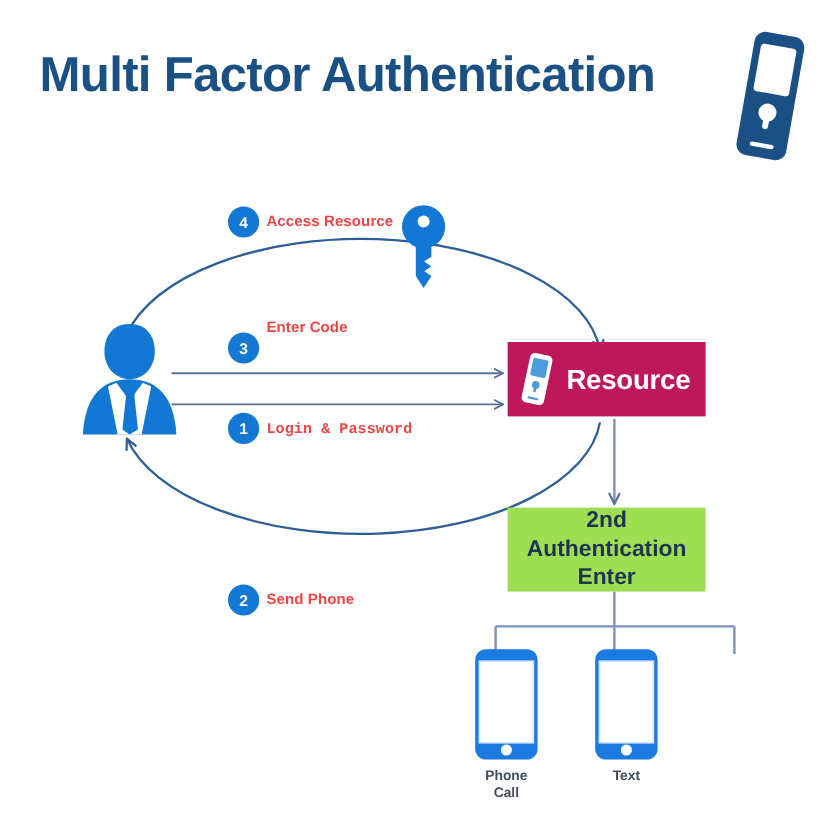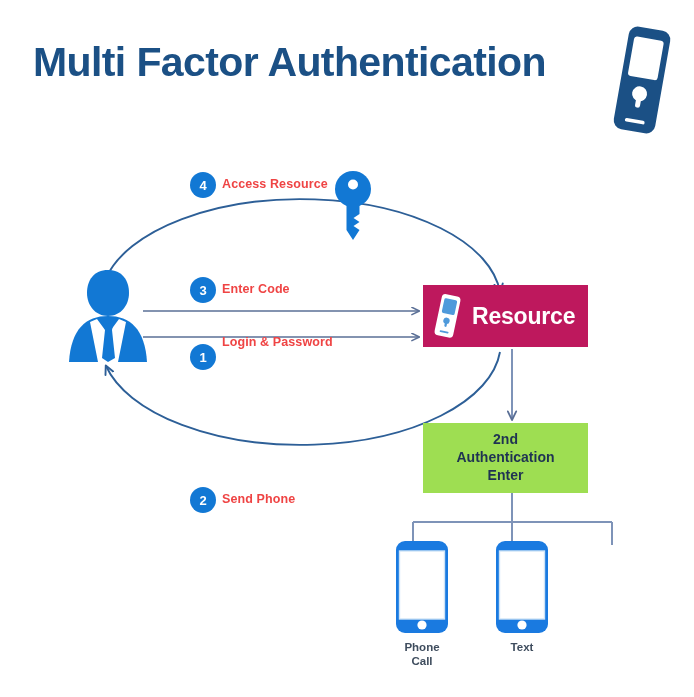--- a/index.html
+++ b/index.html
@@ -74,23 +74,23 @@
     font-weight: bold;
     color: #ef4444;
     white-space: nowrap;
     line-height: 1;
     letter-spacing: 0.1px;
   }
 
   #step-4-badge { left: 190px; top: 172px; }
   #step-4-label { left: 222px; top: 178px; }
   #step-3-badge { left: 190px; top: 277px; }
-  #step-3-label { left: 222px; top: 283px; text-align: center; }
+  #step-3-label { left: 222px; top: 267px; text-align: center; }
   #step-1-badge { left: 190px; top: 344px; }
-  #step-1-label { left: 222px; top: 336px; }
+  #step-1-label { left: 222px; top: 352px; font-family: Liberation Mono, monospace; }
   #step-2-badge { left: 190px; top: 487px; }
   #step-2-label { left: 222px; top: 493px; }
 
   
   #person-icon {
     position: absolute;
     left: 66px;
     top: 262px;
     width: 84px;
     height: 110px;
@@ -138,21 +138,21 @@
     left: 423px;
     top: 423px;
     width: 165px;
     height: 70px;
     background: #9ede52;
     display: flex;
     flex-direction: column;
     align-items: center;
     justify-content: center;
     color: #1f3352;
-    font-size: 14px;
+    font-size: 19px;
     font-weight: bold;
     line-height: 1.28;
     text-align: center;
   }
 
   
   .phone-item {
     position: absolute;
     width: 76px;
     display: flex;

